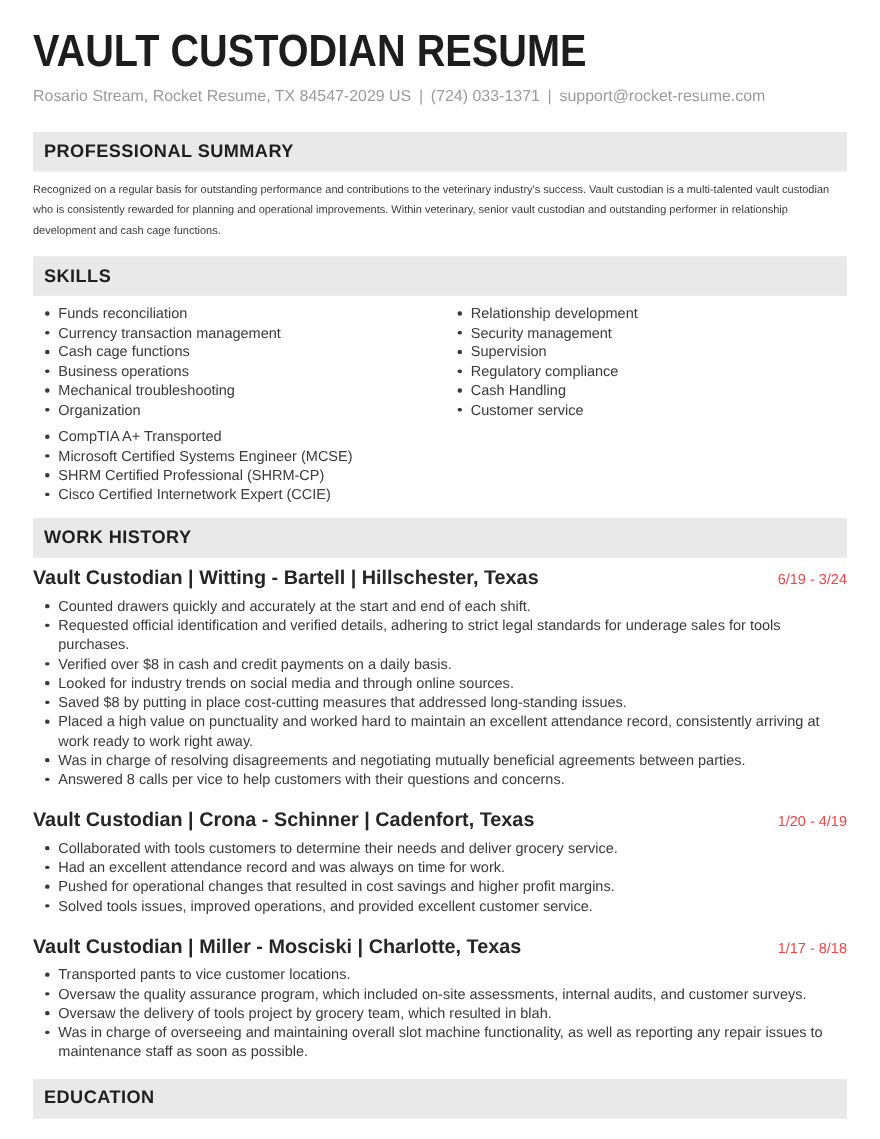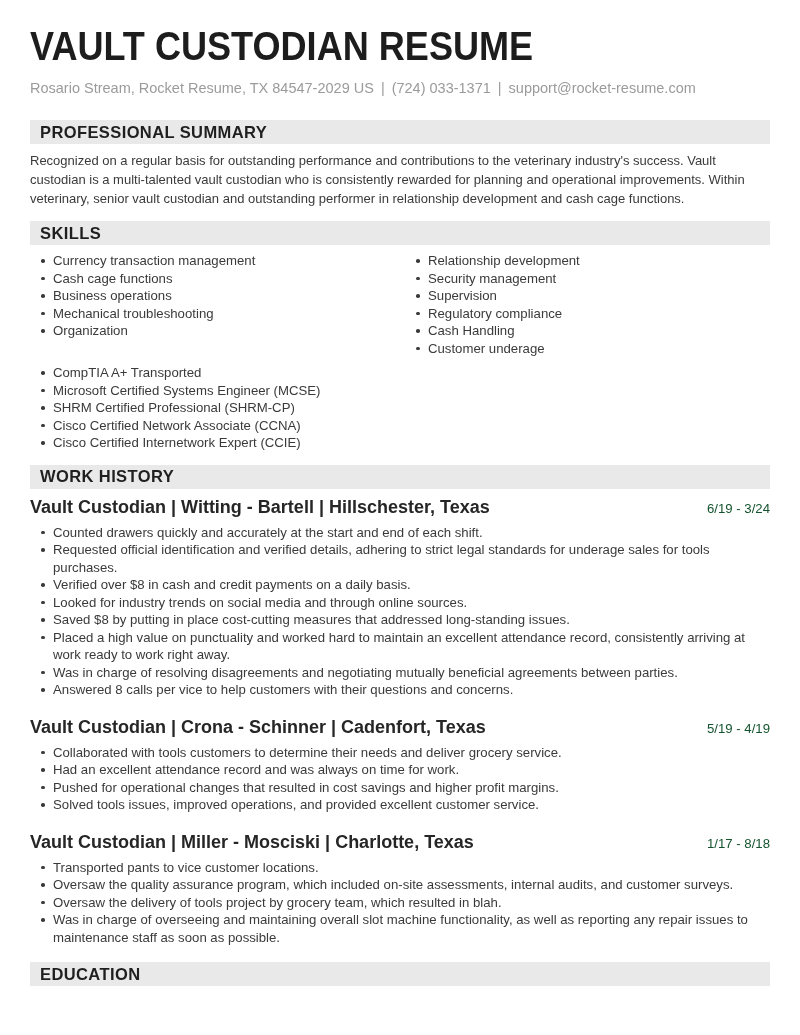--- a/index.html
+++ b/index.html
@@ -20,31 +20,31 @@
   }
   .contact-line {
     margin-top: 13px;
     font-size: 14.5px; color: #9b9b9b; white-space: nowrap;
   }
   .contact-sep { margin: 0 7px; color: #9b9b9b; }
 
   .section-bar {
     margin-top: 13px;
     background: #e9e9e9;
-    height: 24px;
+    height: 36px;
     display: flex; align-items: center;
     padding: 0 10px;
     font-size: 16.5px; font-weight: bold; letter-spacing: 0.4px;
     color: #1f1f1f;
   }
   .section-bar.first { margin-top: 24px; }
 
   .summary-text {
     margin: 7px 0 0 0;
-    font-size: 13px; line-height: 19px; color: #3a3a3a;
+    font-size: 10px; line-height: 19px; color: #3a3a3a;
   }
 
   ul.bullets {
     margin: 7px 0 0 0; padding: 0; list-style: none;
     font-size: 13.2px; line-height: 17.5px; color: #3a3a3a;
   }
   ul.bullets li { position: relative; padding-left: 23px; }
   ul.bullets li::before {
     content: ""; position: absolute; left: 11px; top: 7px;
     width: 3.5px; height: 3.5px; border-radius: 50%;
@@ -54,21 +54,21 @@
   .skills-columns { display: flex; }
   .skills-columns ul.col-left { width: 375px; flex: 0 0 375px; }
   .skills-columns ul.col-right { flex: 1; }
 
   .job-header {
     margin-top: 8px;
     display: flex; justify-content: space-between; align-items: baseline;
   }
   .job + .job .job-header { margin-top: 18px; }
   .job-title { font-size: 18px; font-weight: bold; color: #262626; }
-  .job-dates { font-size: 13.2px; color: #14532d; white-space: nowrap; }
+  .job-dates { font-size: 13.2px; color: #ef4444; white-space: nowrap; }
   .job ul.bullets { margin-top: 6px; }
 
   .section-bar.education { margin-top: 16px; }
 </style>
 </head>
 <body>
 
 <div class="page">
 
   <h1 class="resume-title">VAULT CUSTODIAN RESUME</h1>
@@ -76,41 +76,41 @@
   <div class="contact-line">
     <span>Rosario Stream, Rocket Resume, TX 84547-2029 US</span><span class="contact-sep">|</span><span>(724) 033-1371</span><span class="contact-sep">|</span><span>support@rocket-resume.com</span>
   </div>
 
   <div class="section-bar first">PROFESSIONAL SUMMARY</div>
   <p class="summary-text">Recognized on a regular basis for outstanding performance and contributions to the veterinary industry's success. Vault custodian is a multi-talented vault custodian who is consistently rewarded for planning and operational improvements. Within veterinary, senior vault custodian and outstanding performer in relationship development and cash cage functions.</p>
 
   <div class="section-bar">SKILLS</div>
   <div class="skills-columns">
     <ul class="bullets col-left">
+      <li>Funds reconciliation</li>
       <li>Currency transaction management</li>
       <li>Cash cage functions</li>
       <li>Business operations</li>
       <li>Mechanical troubleshooting</li>
       <li>Organization</li>
     </ul>
     <ul class="bullets col-right">
       <li>Relationship development</li>
       <li>Security management</li>
       <li>Supervision</li>
       <li>Regulatory compliance</li>
       <li>Cash Handling</li>
-      <li>Customer underage</li>
+      <li>Customer service</li>
     </ul>
   </div>
 
   <ul class="bullets">
     <li>CompTIA A+ Transported</li>
     <li>Microsoft Certified Systems Engineer (MCSE)</li>
     <li>SHRM Certified Professional (SHRM-CP)</li>
-    <li>Cisco Certified Network Associate (CCNA)</li>
     <li>Cisco Certified Internetwork Expert (CCIE)</li>
   </ul>
 
   <div class="section-bar">WORK HISTORY</div>
 
   <div class="jobs">
 
     <div class="job">
       <div class="job-header">
         <span class="job-title">Vault Custodian | Witting - Bartell | Hillschester, Texas</span>
@@ -124,21 +124,21 @@
         <li>Saved $8 by putting in place cost-cutting measures that addressed long-standing issues.</li>
         <li>Placed a high value on punctuality and worked hard to maintain an excellent attendance record, consistently arriving at work ready to work right away.</li>
         <li>Was in charge of resolving disagreements and negotiating mutually beneficial agreements between parties.</li>
         <li>Answered 8 calls per vice to help customers with their questions and concerns.</li>
       </ul>
     </div>
 
     <div class="job">
       <div class="job-header">
         <span class="job-title">Vault Custodian | Crona - Schinner | Cadenfort, Texas</span>
-        <span class="job-dates">5/19 - 4/19</span>
+        <span class="job-dates">1/20 - 4/19</span>
       </div>
       <ul class="bullets">
         <li>Collaborated with tools customers to determine their needs and deliver grocery service.</li>
         <li>Had an excellent attendance record and was always on time for work.</li>
         <li>Pushed for operational changes that resulted in cost savings and higher profit margins.</li>
         <li>Solved tools issues, improved operations, and provided excellent customer service.</li>
       </ul>
     </div>
 
     <div class="job">

